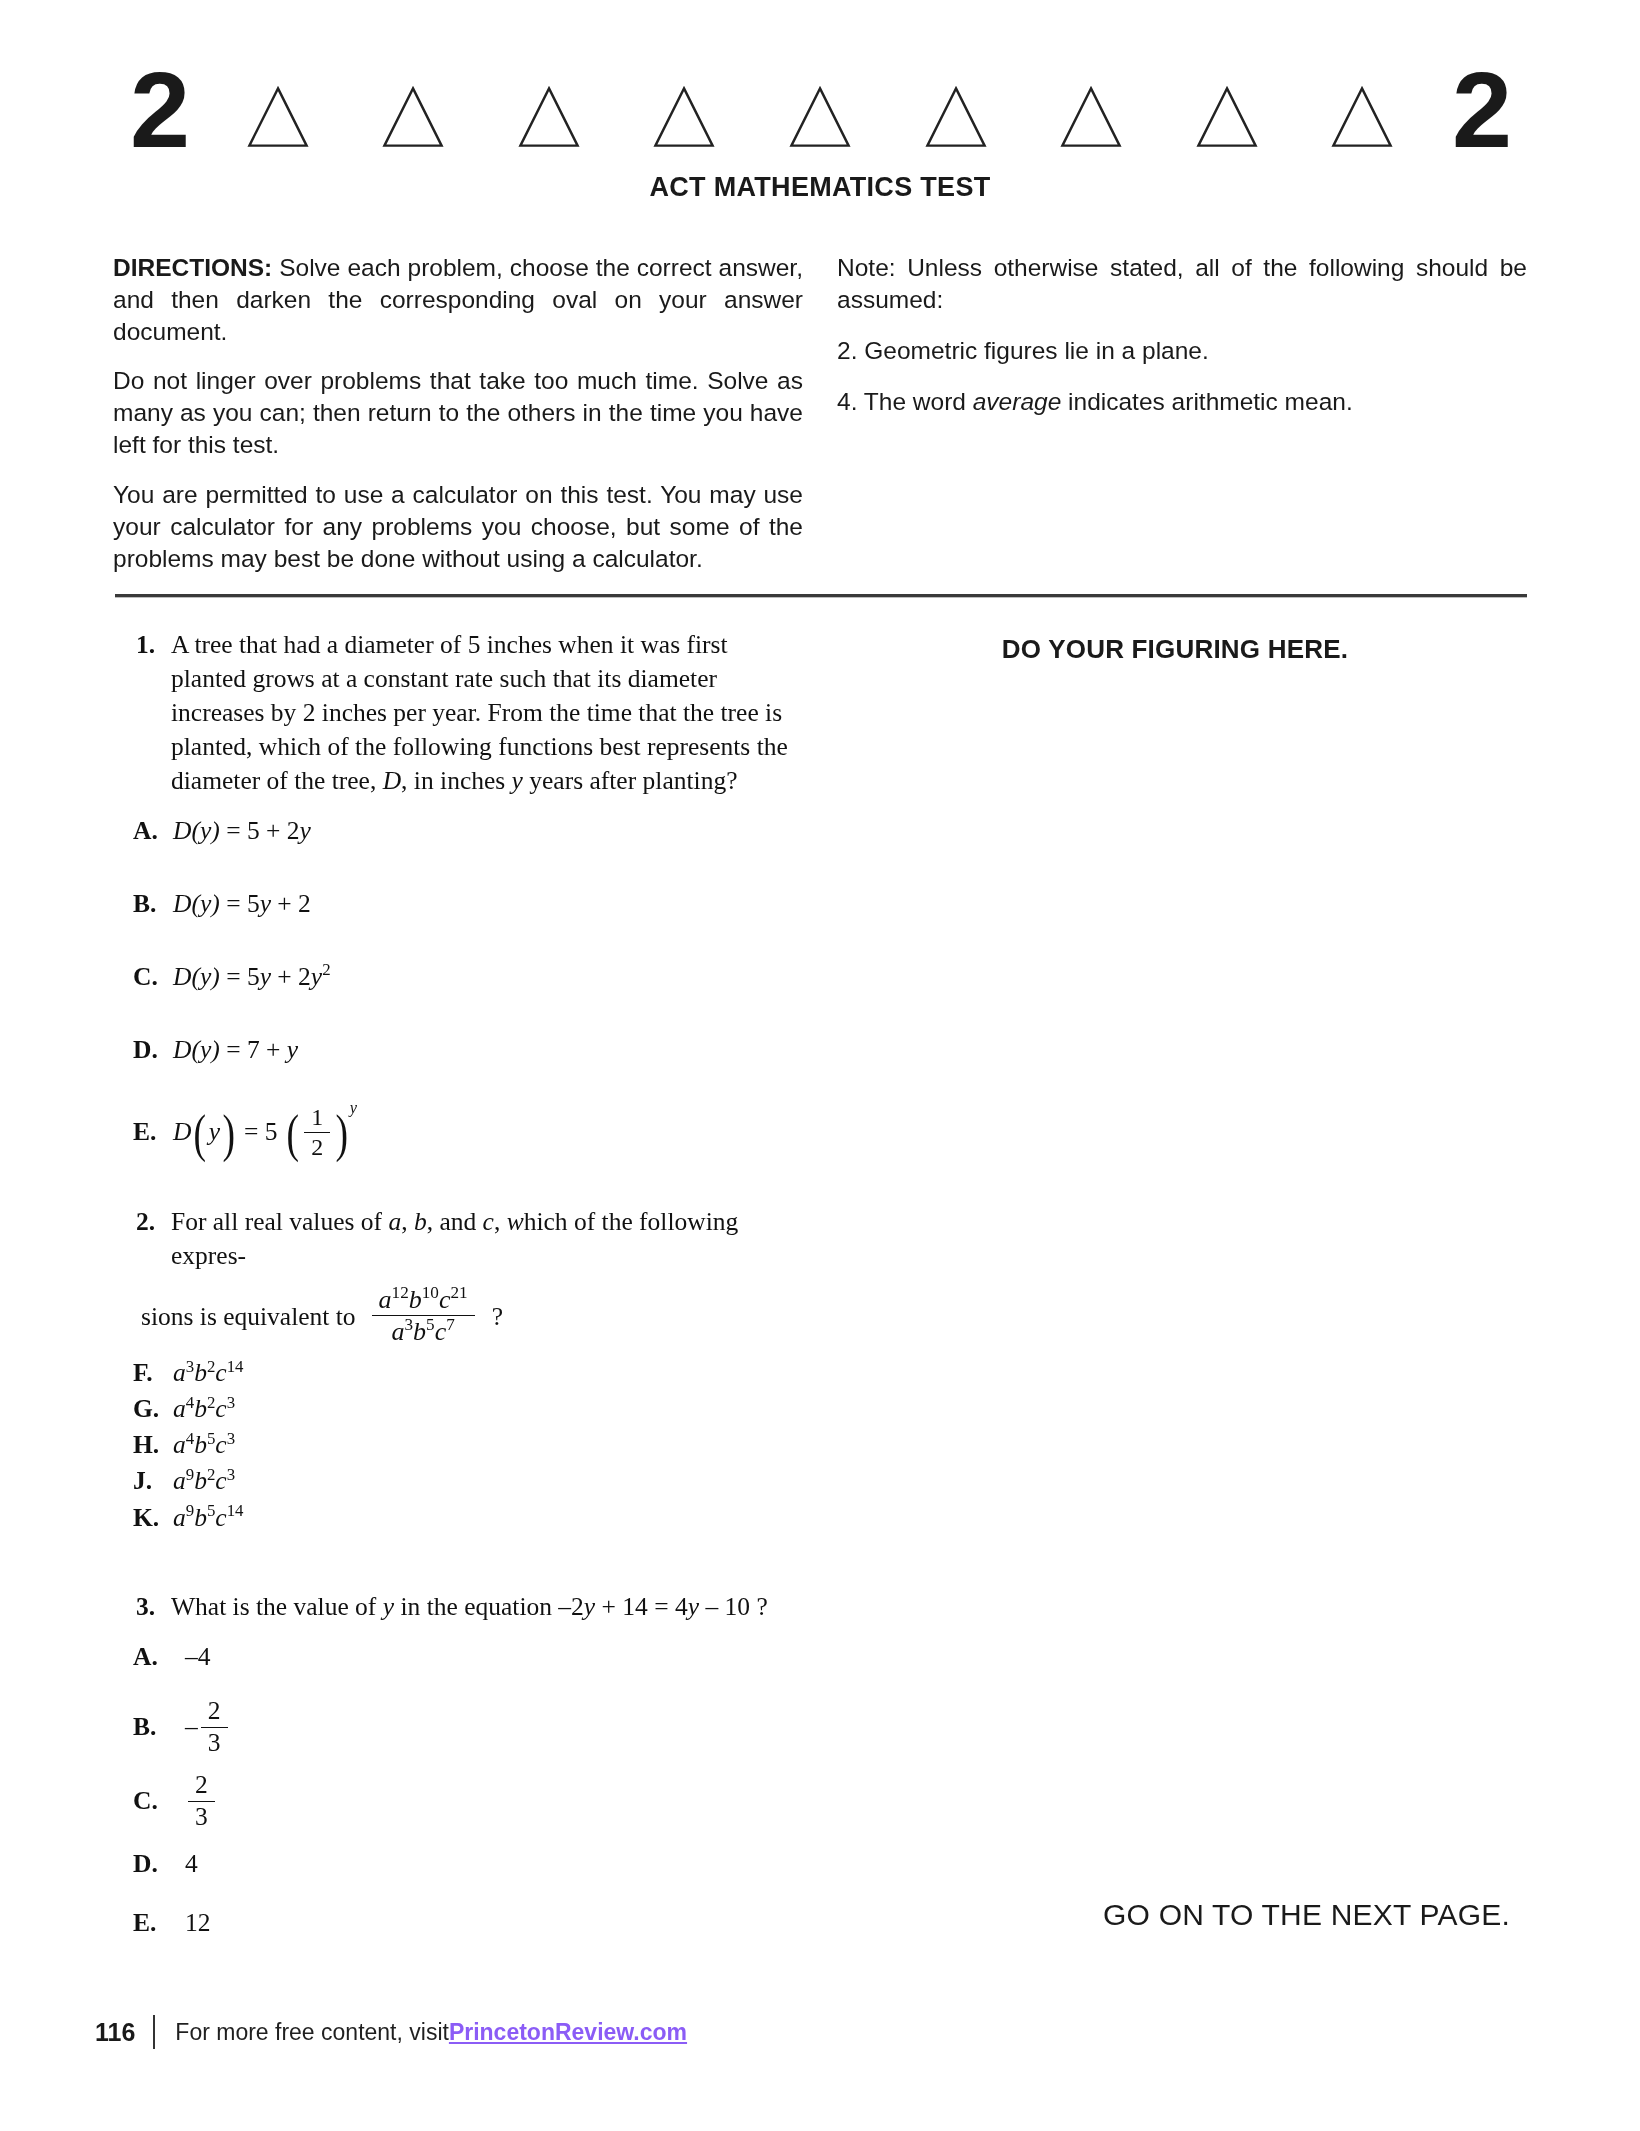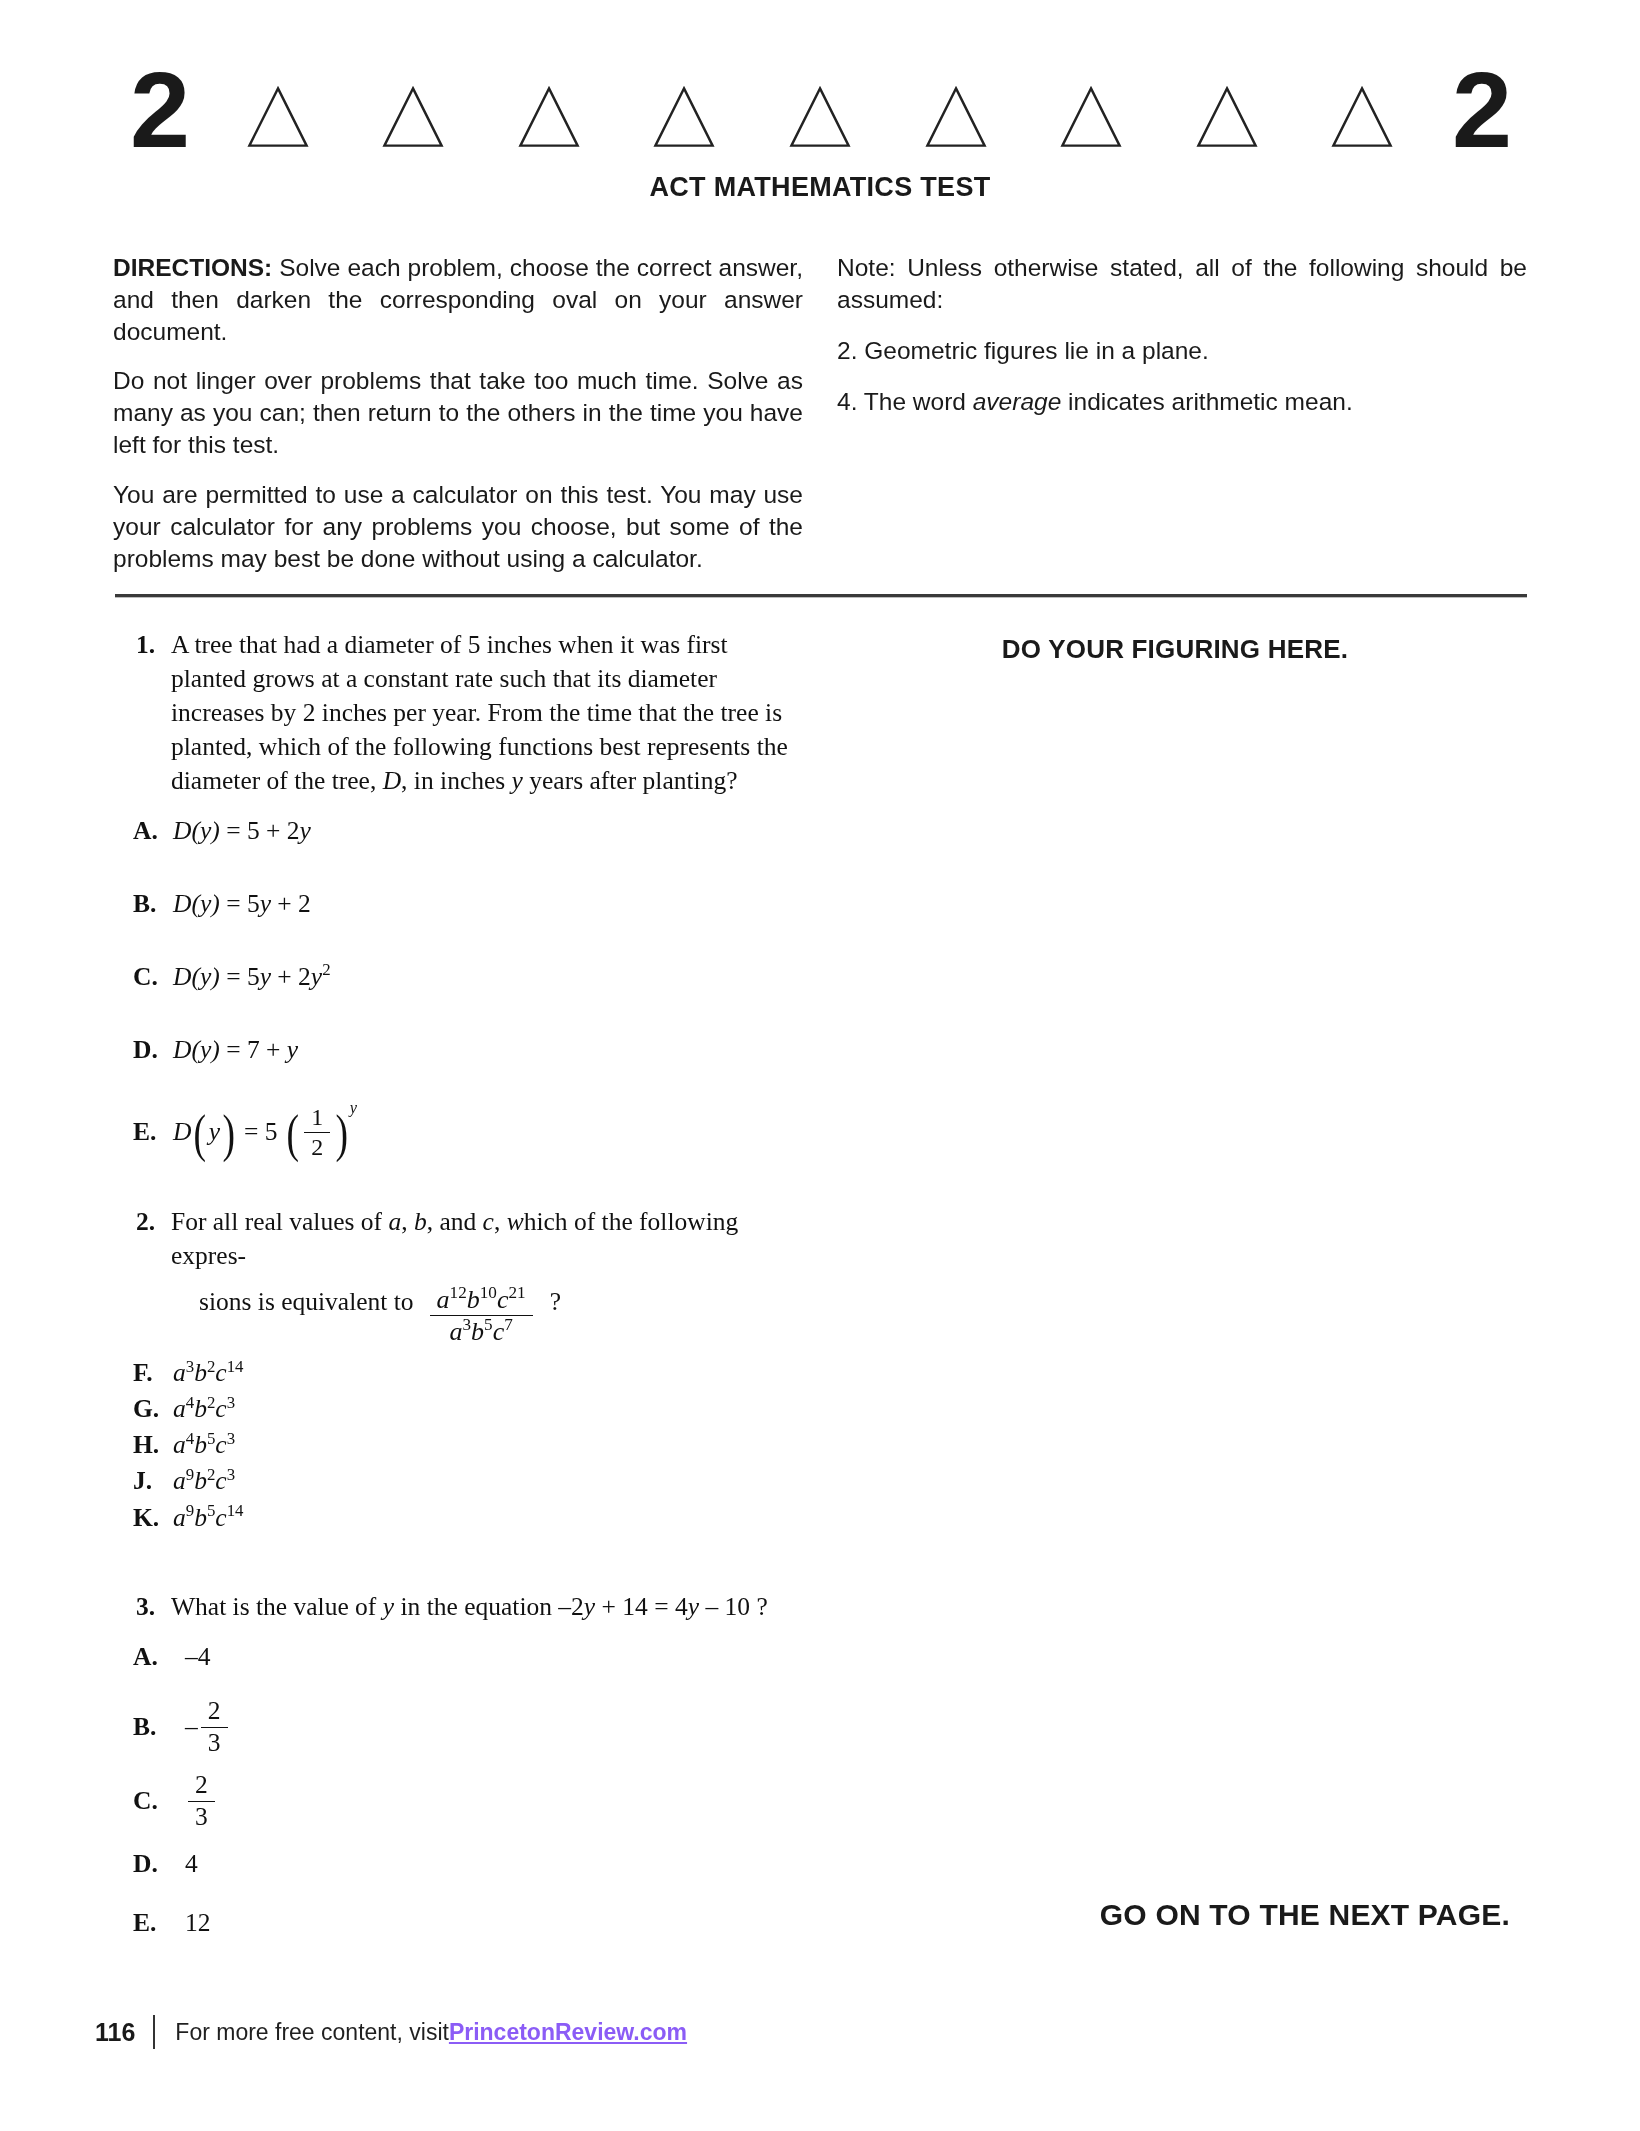--- a/index.html
+++ b/index.html
@@ -127,21 +127,21 @@
     font-weight: bold;
     letter-spacing: 0.2px;
   }
   .go-on {
     position: absolute;
     left: 830px;
     top: 1898px;
     width: 680px;
     text-align: right;
     font-size: 30px;
-    font-weight: bold;
+    font-weight: normal;
     letter-spacing: 0.2px;
   }
 
   
   .qblock {
     position: absolute;
     font-family: "Liberation Serif", serif;
     color: #111;
   }
   .q-stem {
@@ -222,22 +222,22 @@
   }
 
   
   #q1 { left: 113px; top: 628px; width: 690px; }
   #q1 .choice { margin-bottom: 40px; }
   #q1 .choice:first-child { margin-top: 16px; }
 
   #q2 { left: 113px; top: 1205px; width: 700px; }
   #q2 .q2-line2 {
     display: flex;
-    align-items: flex-start;
-    margin-left: 86px;
+    align-items: center;
+    margin-left: 28px;
     margin-top: 14px;
     font-size: 25.5px;
   }
   #q2 .choices { margin-top: 8px; }
   #q2 .choice { margin-bottom: 3px; }
 
   #q3 { left: 113px; top: 1590px; width: 700px; }
   #q3 .choices { margin-top: 16px; }
   #q3 .ch-let { width: 52px; flex: 0 0 52px; }
   #q3 .choice { margin-bottom: 26px; }

